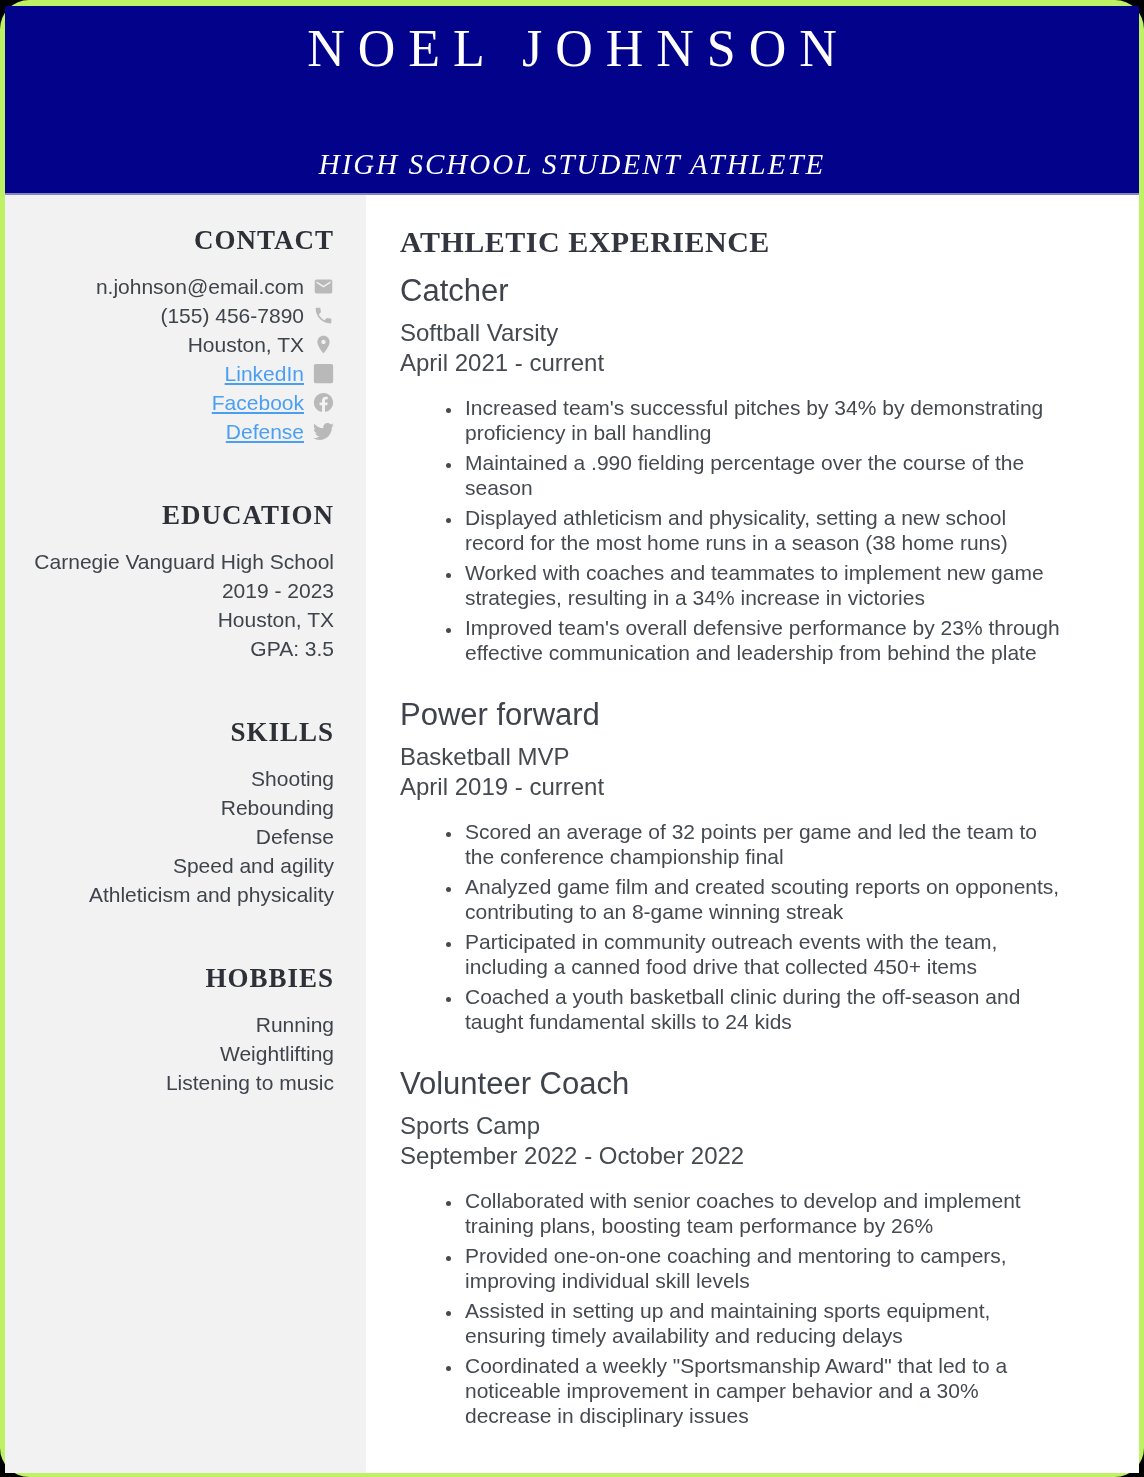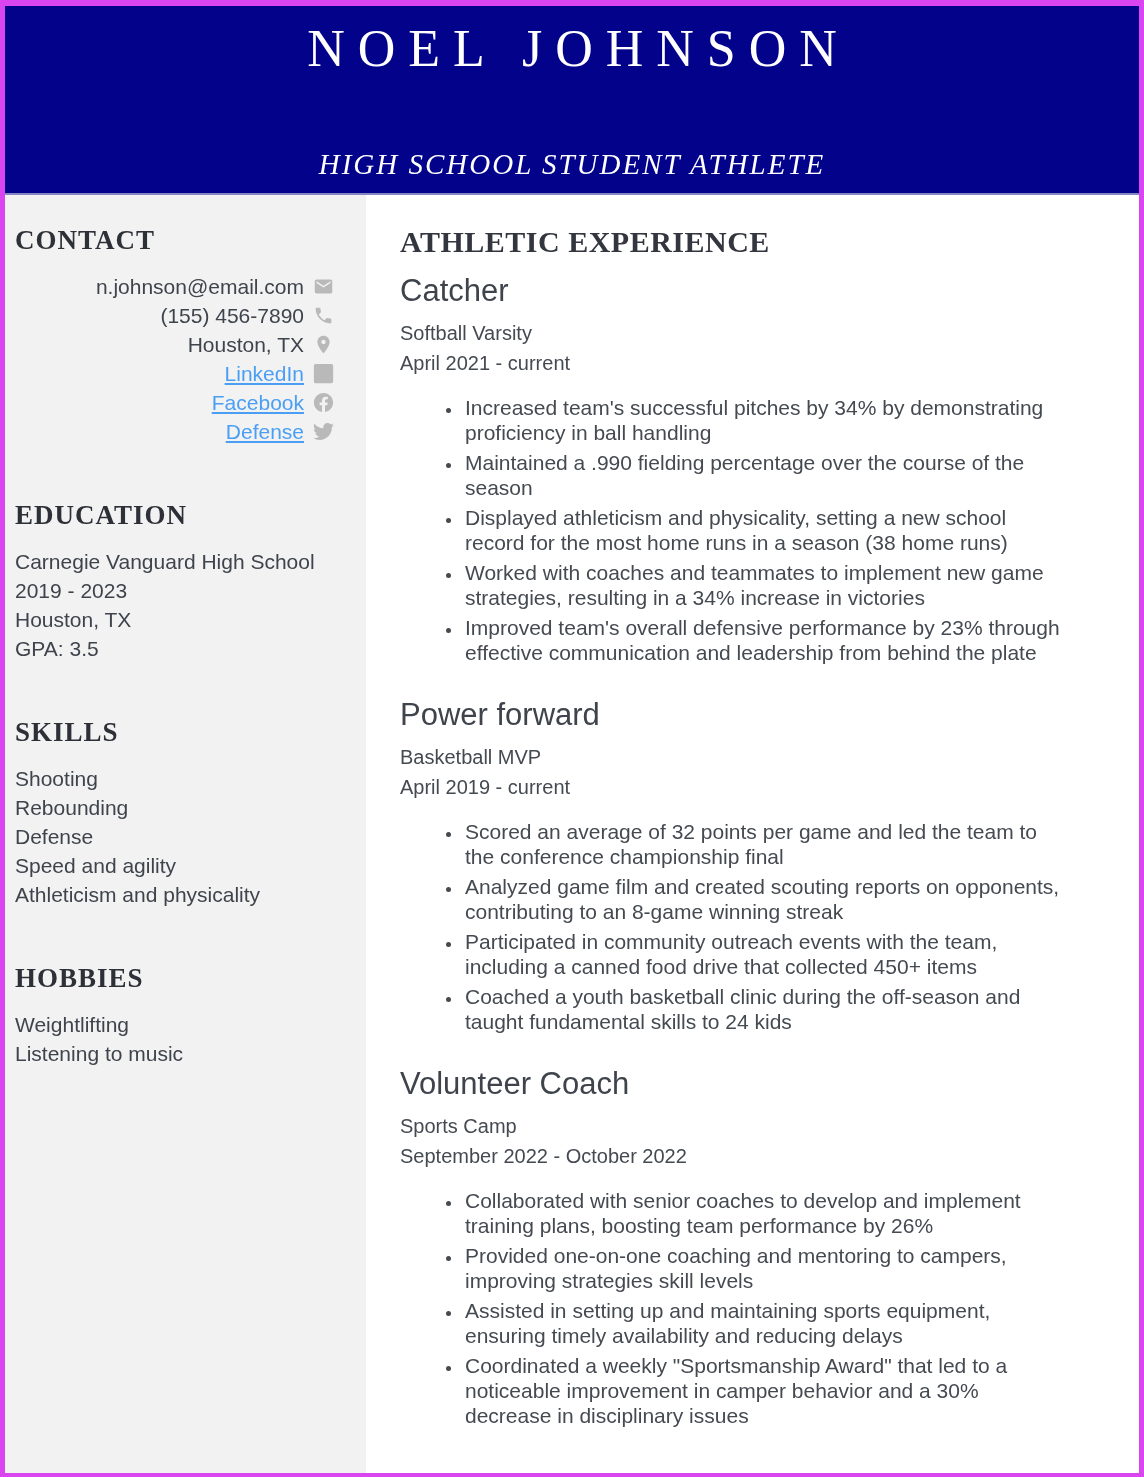--- a/index.html
+++ b/index.html
@@ -1,22 +1,23 @@
 <!DOCTYPE html>
 <html style="--band: #02028b; --band-edge: #8585c2; --sidebar-bg: #f2f2f2; --link: #4a9ff5; --icon: #b9b9b9;"><head>
 <meta charset="utf-8">
 <style>
   * { margin: 0; padding: 0; box-sizing: border-box; }
   html, body { background: #000; }
   .frame {
     width: 1144px; height: 1477px;
-    background: #d946ef;
+    background: #bef264;
     padding: 6px 5px 4px 5px;
     margin: 0 auto;
     font-family: "Liberation Sans", "DejaVu Sans", sans-serif;
+    border-radius: 29px;
   }
   .page {
     width: 100%; height: 100%;
     background: #ffffff;
     display: flex; flex-direction: column;
     overflow: hidden;
   }
 
   
   .band {
@@ -44,21 +45,21 @@
     white-space: nowrap;
     margin-top: 48px;
   }
 
   
   .cols { flex: 1 1 auto; display: flex; min-height: 0; }
   .sidebar {
     flex: 0 0 361px;
     background: var(--sidebar-bg, #f2f2f2);
     padding: 30px 32px 16px 10px;
-    text-align: left;
+    text-align: right;
     color: #3f444c;
   }
   .main {
     flex: 1 1 auto;
     background: #fff;
     padding: 30px 52px 0 34px;
     color: #454a51;
   }
 
   
@@ -89,21 +90,21 @@
     font-size: 30px; font-weight: 700;
     color: #33353f;
     letter-spacing: 0.5px;
     margin-bottom: 14px;
   }
   .job { margin-bottom: 32px; }
   .job-title {
     font-size: 31px; font-weight: 400; color: #3f444c;
     margin-bottom: 9px;
   }
-  .job-org, .job-dates { font-size: 20px; line-height: 30px; color: #454a51; }
+  .job-org, .job-dates { font-size: 24px; line-height: 30px; color: #454a51; }
   .job-dates { margin-bottom: 6px; }
   .job ul { margin: 17px; padding-left: 46px; }
   .job li {
     font-size: 21px; line-height: 25px;
     margin-bottom: 5px;
     padding-left: 2px;
   }
   .job li::marker { font-size: 18px; }
 </style>
 </head>
@@ -191,20 +192,21 @@
           <div class="side-heading">SKILLS</div>
           <div class="side-item">Shooting</div>
           <div class="side-item">Rebounding</div>
           <div class="side-item">Defense</div>
           <div class="side-item">Speed and agility</div>
           <div class="side-item">Athleticism and physicality</div>
         </div>
 
         <div class="side-section">
           <div class="side-heading">HOBBIES</div>
+          <div class="side-item">Running</div>
           <div class="side-item">Weightlifting</div>
           <div class="side-item">Listening to music</div>
         </div>
       </div>
 
       <div class="main">
         <div class="main-heading">ATHLETIC EXPERIENCE</div>
 
         <div class="job">
           <div class="job-title">Catcher</div>
@@ -230,21 +232,21 @@
             <li>Coached a youth basketball clinic during the off-season and taught fundamental skills to 24 kids</li>
           </ul>
         </div>
 
         <div class="job">
           <div class="job-title">Volunteer Coach</div>
           <div class="job-org">Sports Camp</div>
           <div class="job-dates">September 2022 - October 2022</div>
           <ul>
             <li>Collaborated with senior coaches to develop and implement training plans, boosting team performance by 26%</li>
-            <li>Provided one-on-one coaching and mentoring to campers, improving strategies skill levels</li>
+            <li>Provided one-on-one coaching and mentoring to campers, improving individual skill levels</li>
             <li>Assisted in setting up and maintaining sports equipment, ensuring timely availability and reducing delays</li>
             <li>Coordinated a weekly "Sportsmanship Award" that led to a noticeable improvement in camper behavior and a 30% decrease in disciplinary issues</li>
           </ul>
         </div>
       </div>
 
     </div>
   </div>
 </div>
 

